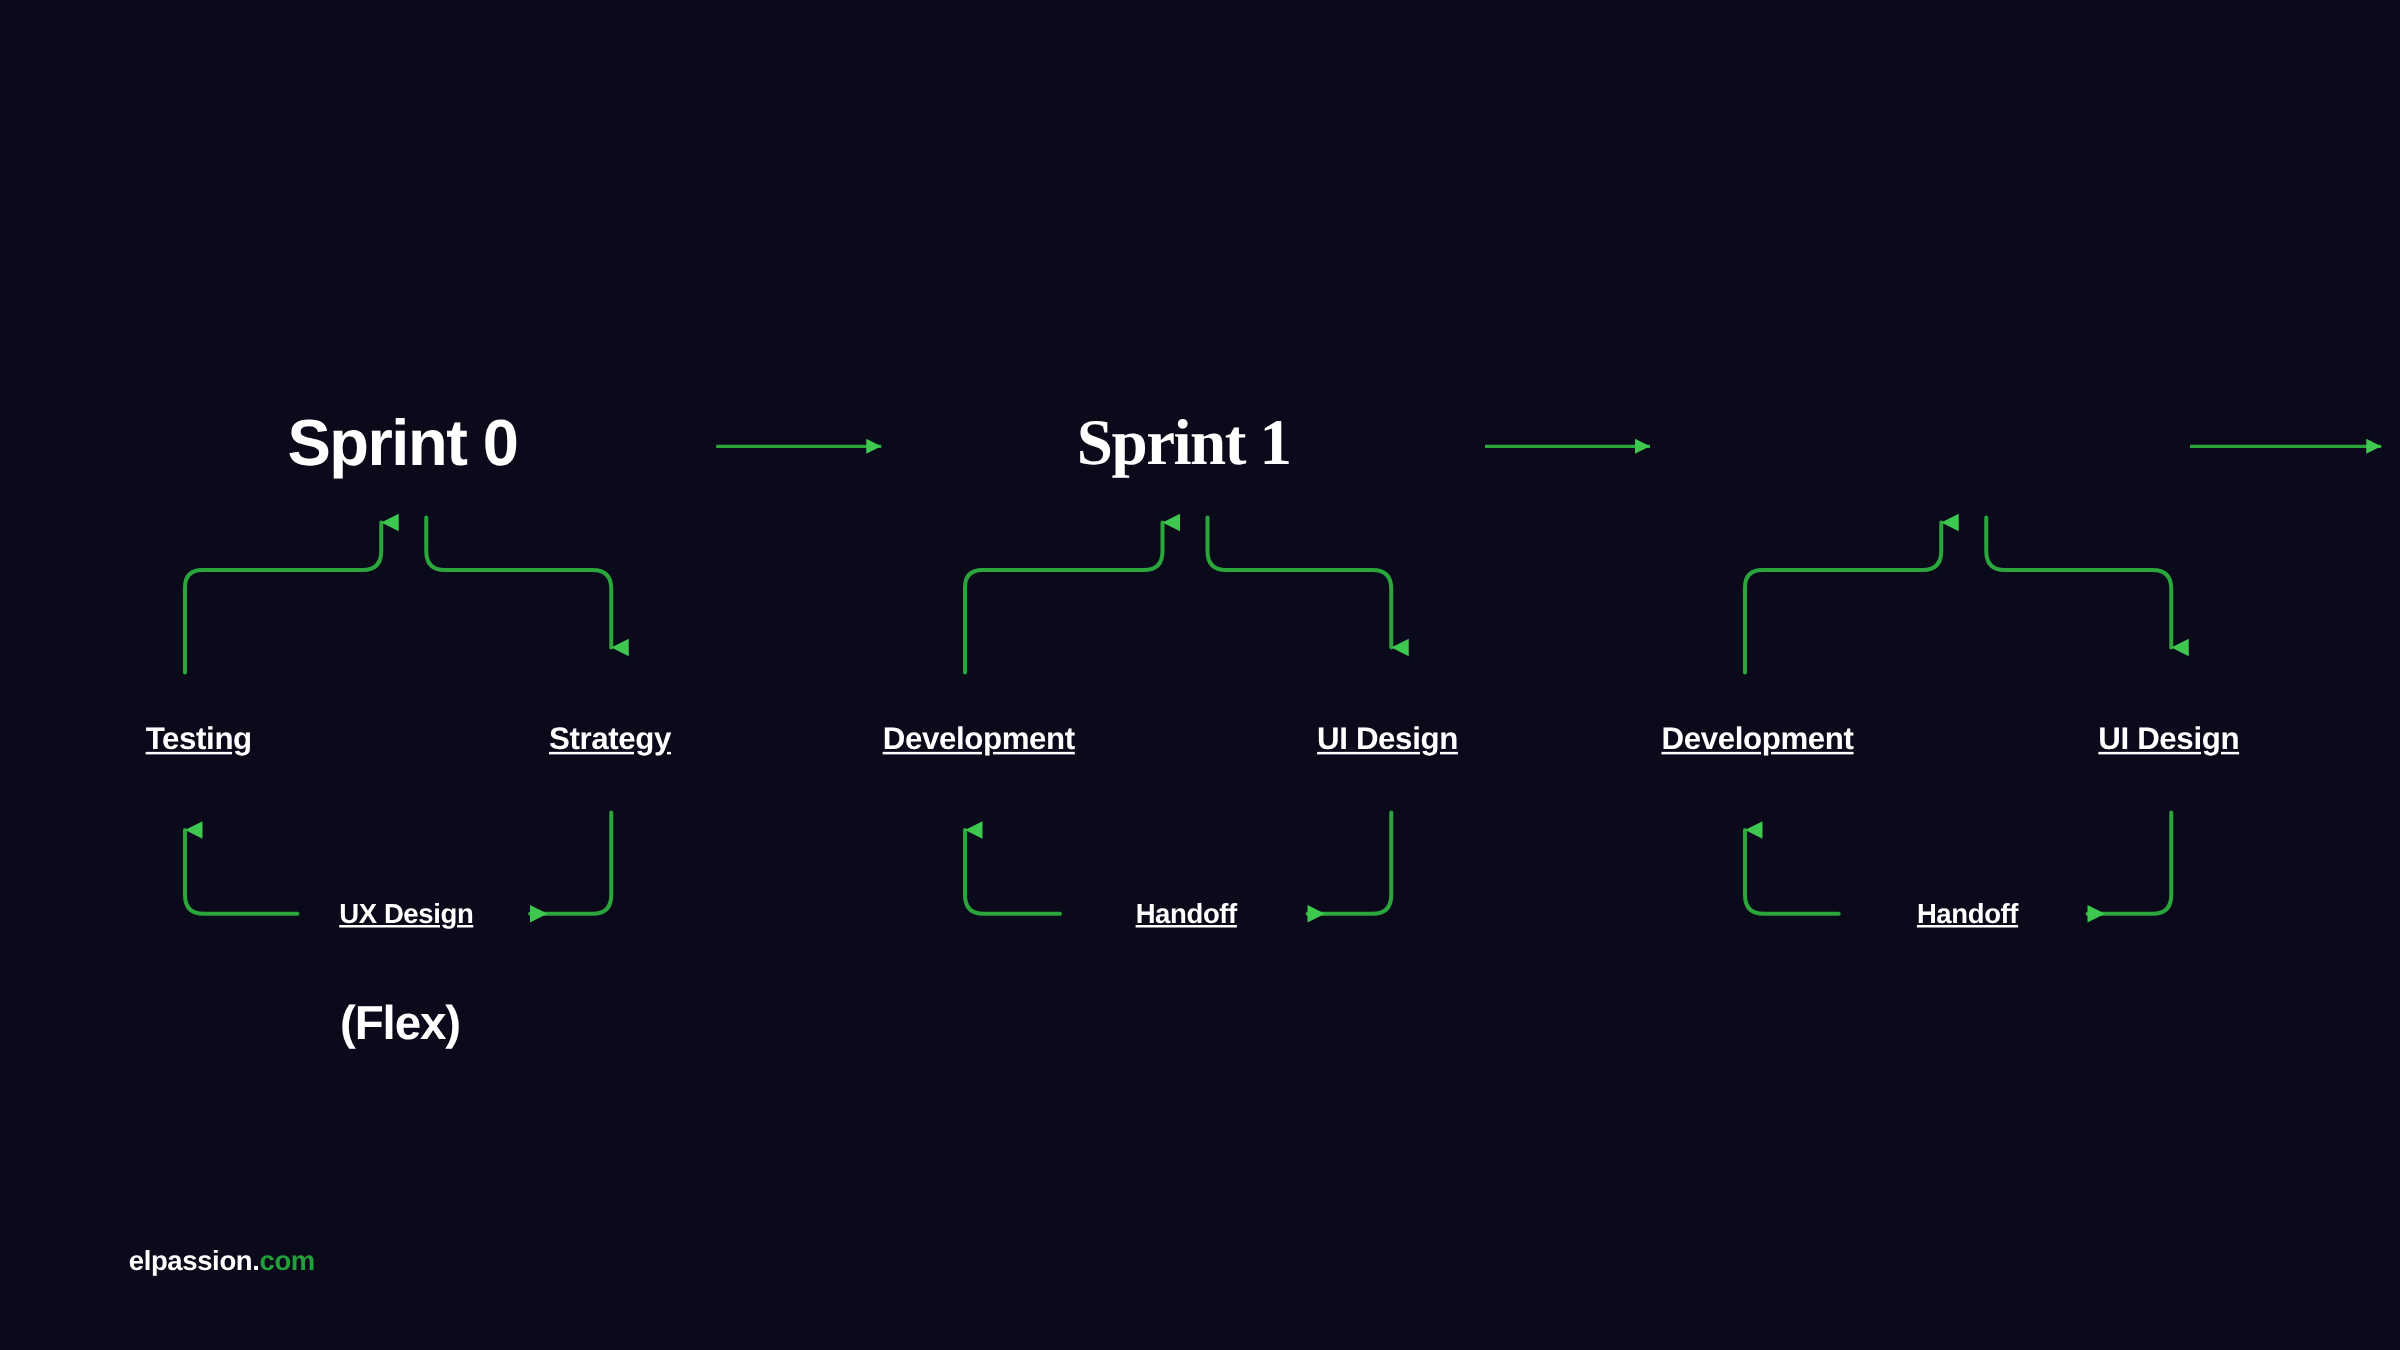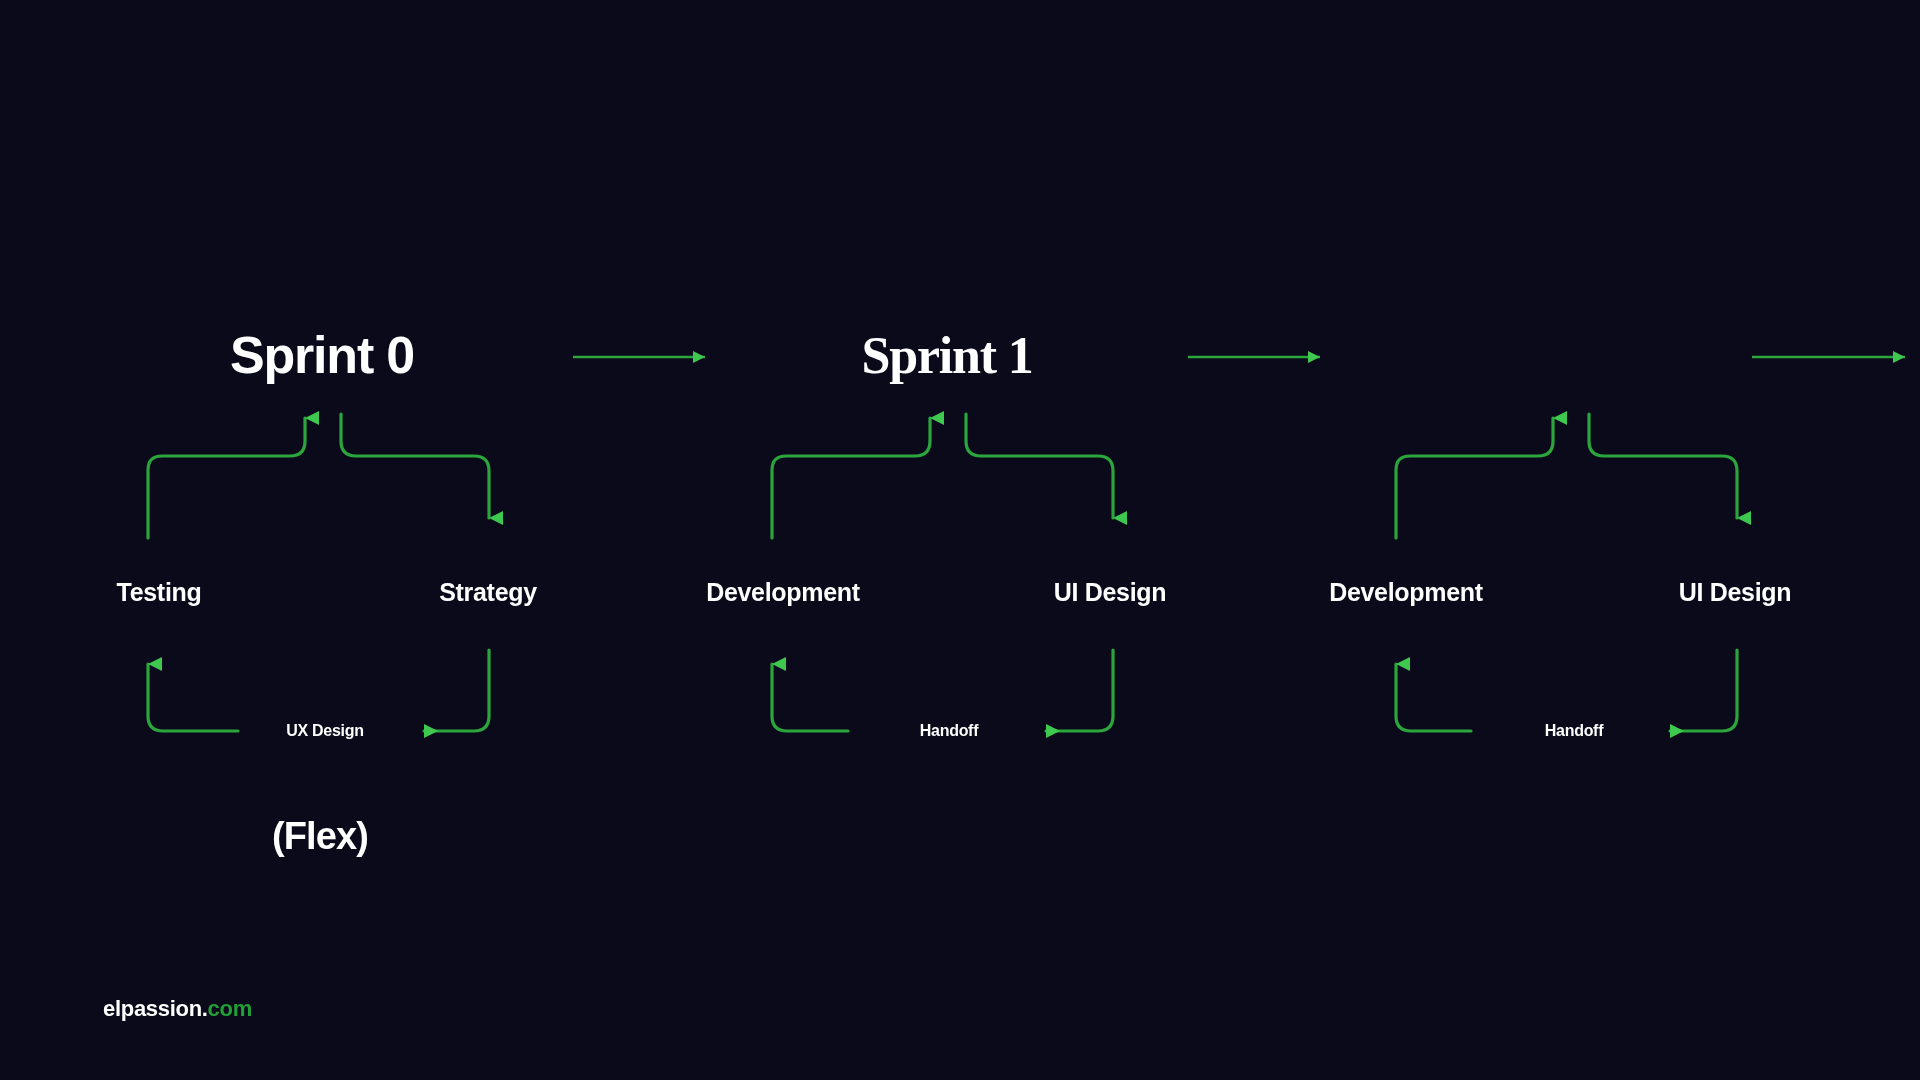--- a/index.html
+++ b/index.html
@@ -25,30 +25,30 @@
     font-size:52px;
     font-weight:700;
     letter-spacing:-1.2px;
     transform:translate(-50%,-50%);
   }
   .node-label {
     font-size:25px;
     font-weight:700;
     letter-spacing:-0.3px;
     transform:translate(-50%,-50%);
+    text-decoration:underline;
   }
   .node-label.small {
-    font-size:16px;
+    font-size:22px;
   }
   .flex-caption {
     font-size:38px;
     font-weight:700;
     letter-spacing:-0.9px;
     transform:translate(-50%,-50%);
-    margin-top:16px;
   }
   .logo {
     position:absolute;
     left:103px;
     top:1009px;
     transform:translateY(-50%);
     font-size:22px;
     font-weight:700;
     letter-spacing:-0.3px;
     color:#ffffff;

